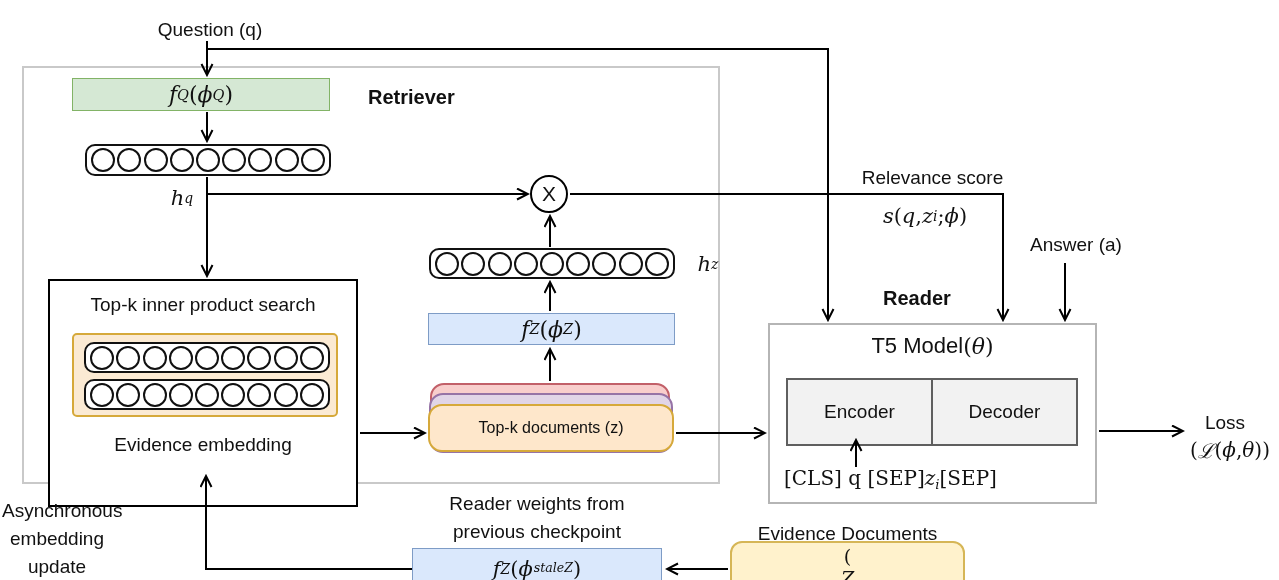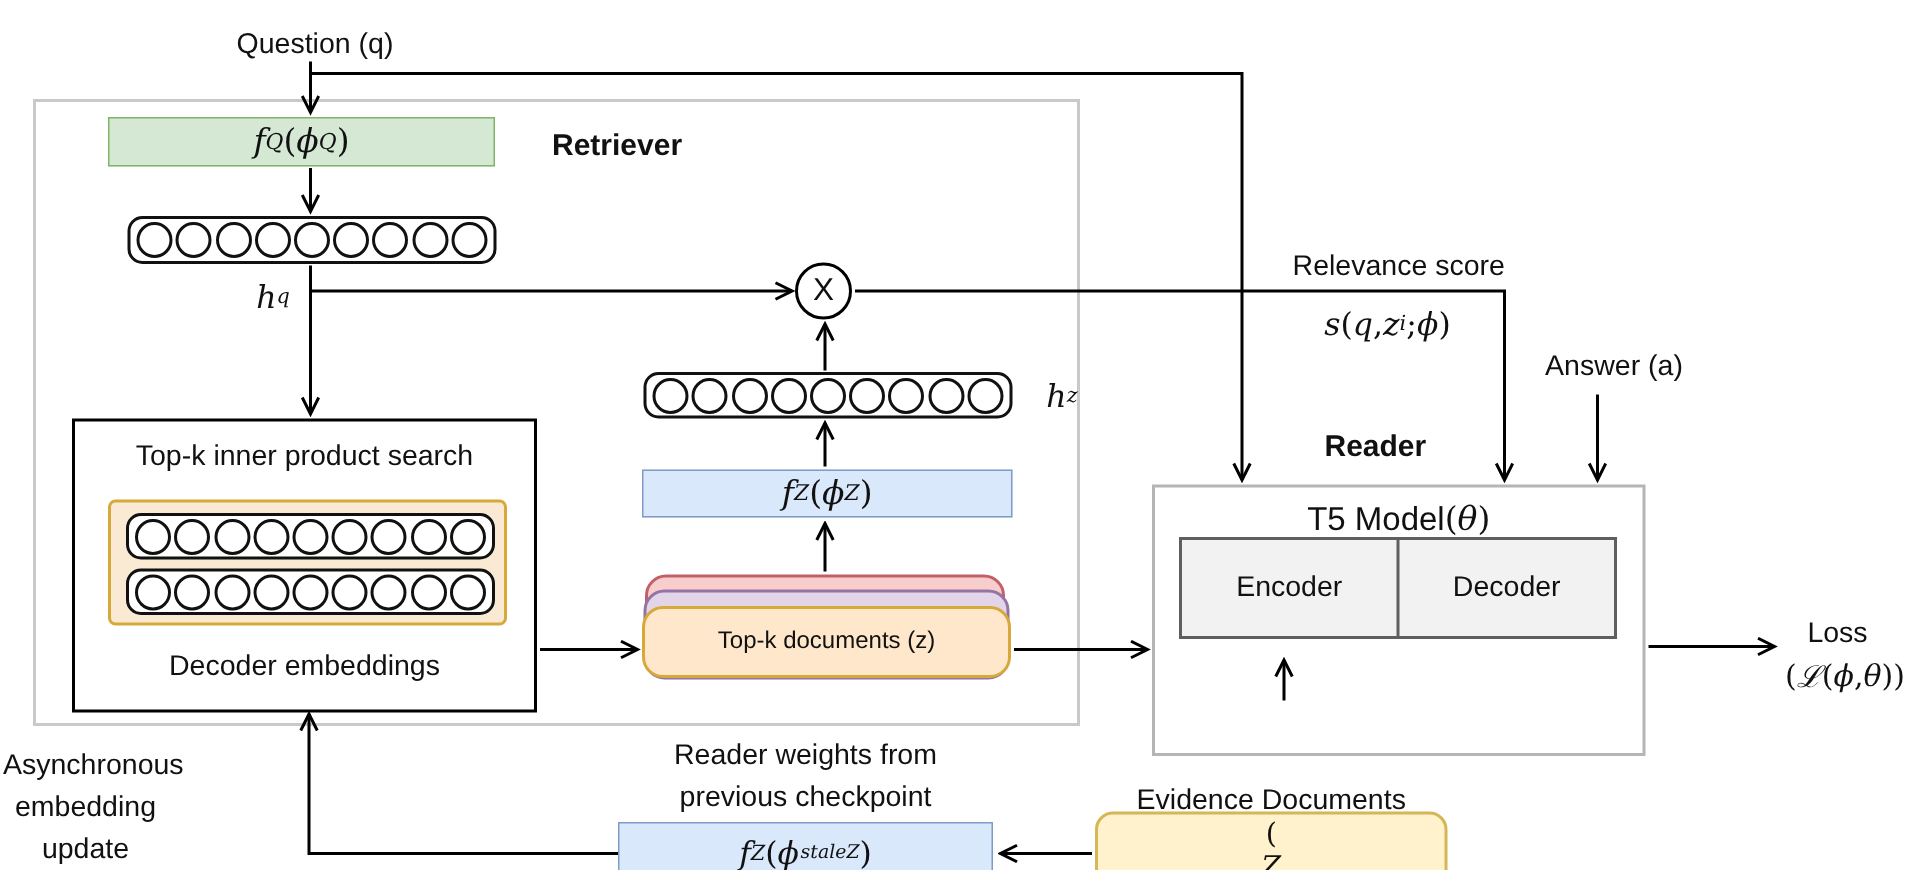--- a/index.html
+++ b/index.html
@@ -132,21 +132,21 @@
 
   <div class="abs ctr blue-box" style="left:428px;top:297px;width:247px;height:32px;font-size:22px;">
       <span class="m-i">f</span>
       <span class="m-sub">Z</span>
       <span class="m-n">(</span>
       <span class="m-i">ϕ</span>
       <span class="m-sub">Z</span>
       <span class="m-n">)</span>
     </div>
 
-  <div class="abs search-frame" style="left:48px;top:263px;width:310px;height:196px;">
+  <div class="abs search-frame" style="left:48px;top:263px;width:310px;height:228px;">
     <div class="abs lbl" style="left:0;right:0;top:12px;">Top-k inner product search</div>
     <div class="abs peach-box" style="left:22px;top:52px;width:266px;height:84px;">
       <div class="emb-row" style="left:10px;top:7px;width:246px;height:31px;">
           <span class="dot"></span>
           <span class="dot"></span>
           <span class="dot"></span>
           <span class="dot"></span>
           <span class="dot"></span>
           <span class="dot"></span>
           <span class="dot"></span>
@@ -158,21 +158,21 @@
           <span class="dot"></span>
           <span class="dot"></span>
           <span class="dot"></span>
           <span class="dot"></span>
           <span class="dot"></span>
           <span class="dot"></span>
           <span class="dot"></span>
           <span class="dot"></span>
         </div>
     </div>
-    <div class="abs lbl" style="left:0;right:0;top:152px;">Decoder embeddings</div>
+    <div class="abs lbl" style="left:0;right:0;top:152px;">Evidence embedding</div>
   </div>
 
   <div class="abs doc-back" style="left:430px;top:367px;width:240px;height:58px;"></div>
   <div class="abs doc-mid" style="left:429px;top:377px;width:244px;height:60px;"></div>
   <div class="abs ctr doc-front" style="left:428px;top:388px;width:246px;height:48px;font-size:16px;">Top-k documents (z)</div>
 
   <div class="abs lbl" style="left:845px;top:150px;width:175px;">Relevance score</div>
   <div class="abs ctr" style="left:855px;top:185px;width:140px;height:30px;font-size:21px;">
       <span class="m-i">s</span>
       <span class="m-n">(</span>
@@ -187,24 +187,25 @@
   <div class="abs lbl" style="left:1020px;top:217px;width:112px;">Answer (a)</div>
 
   <div class="abs bold" style="left:883px;top:271px;">Reader</div>
   <div class="abs reader-frame" style="left:768px;top:307px;width:329px;height:181px;">
     <div class="abs ctr" style="left:0;right:0;top:9px;height:24px;font-size:22px;">
         <span class="m-sans">T5 Model </span>
         <span class="m-n">(</span>
         <span class="m-i">θ</span>
         <span class="m-n">)</span>
       </div>
-    <div class="abs encdec" style="left:16px;top:33px;width:292px;height:68px;">
+    <div class="abs encdec" style="left:16px;top:53px;width:292px;height:68px;">
       <div class="cell">Encoder</div>
       <div class="cell">Decoder</div>
     </div>
+    <div class="abs" style="left:14px;top:141px;font-size:20px;"><span class="m-n">[CLS] q [SEP]</span><span class="m-i">z</span><span class="m-sub">i</span><span class="m-n">[SEP]</span></div>
   </div>
 
   <div class="abs lbl" style="left:1190px;top:395px;width:70px;">Loss</div>
   <div class="abs ctr" style="left:1178px;top:420px;width:104px;height:28px;font-size:20px;">
       <span class="m-n">(</span>
       <span class="m-scr">ℒ</span>
       <span class="m-n">(</span>
       <span class="m-i">ϕ</span>
       <span class="m-n">, </span>
       <span class="m-i">θ</span>

